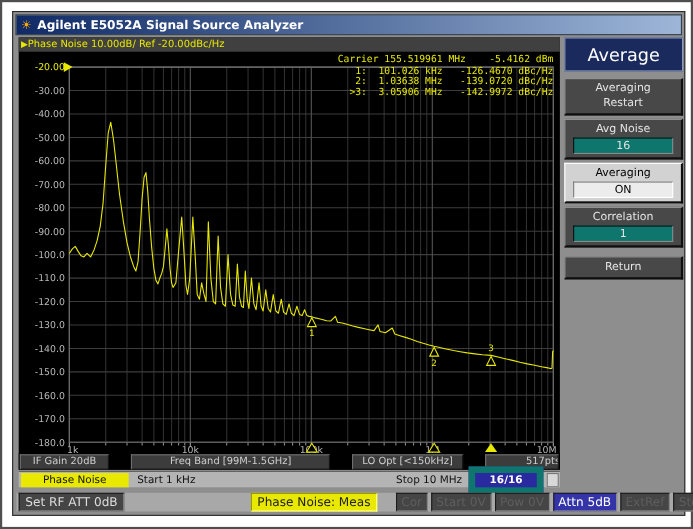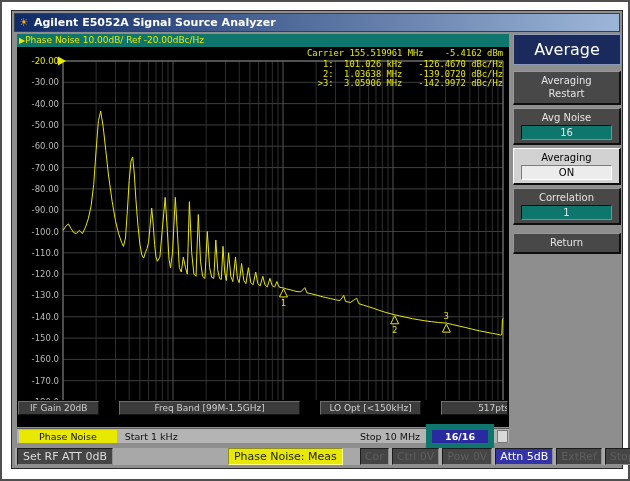--- a/index.html
+++ b/index.html
@@ -7,25 +7,25 @@
        font-family:"DejaVu Sans","Liberation Sans",sans-serif;-webkit-font-smoothing:none;}
   .frame{position:absolute;inset:0;border:2px solid #4f4f4f;background:#ffffff;box-sizing:border-box;}
   .window{position:absolute;left:9px;top:8px;width:612px;height:459px;background:#8e8e8e;
           border:1px solid #2a2a2a;box-sizing:border-box;}
   .titlebar{position:absolute;left:2px;top:2px;right:2px;height:19px;
             background:linear-gradient(to right,#0f2a66,#9db6d8);
             color:#ffffff;font-weight:bold;font-size:11px;display:flex;align-items:center;
             padding-left:4px;gap:5px;box-sizing:border-box;border:1px solid #33404f;}
   .app-icon{color:#ffaa00;font-size:11px;line-height:11px;}
   .screen{position:absolute;left:5px;top:23px;width:492px;height:393px;background:#000;}
-  .trace-header{height:13px;background:#0f766e;color:#e8e800;font-size:9px;line-height:13px;
+  .trace-header{height:13px;background:#404040;color:#e8e800;font-size:9px;line-height:13px;
                 padding-left:2px;white-space:pre;}
   .trace-header .arrow{color:#e8e800;font-size:8px;}
   #chart{position:absolute;left:0;top:13px;}
-  .info-bar{position:absolute;left:0;bottom:12px;width:492px;height:15px;background:#000;
+  .info-bar{position:absolute;left:0;bottom:0;width:492px;height:15px;background:#000;
             display:flex;gap:20px;box-sizing:border-box;padding:1px 1px 0 1px;}
   .ib-seg{background:#3c3c3c;color:#cfcfcf;font-size:9px;line-height:13px;text-align:center;
           border:1px solid;border-color:#6e6e6e #141414 #141414 #6e6e6e;box-sizing:border-box;
           overflow:hidden;white-space:nowrap;}
   .sweep-bar{position:absolute;left:5px;top:417px;width:492px;height:15px;background:#b4b4b4;
              display:flex;align-items:center;font-size:9.5px;color:#111;
              border-top:1px solid #5a5a5a;box-sizing:border-box;}
   .pn-chip{background:#e8e800;color:#111;padding:0 20px;height:13px;line-height:13px;margin-left:2px;}
   .start-label{margin-left:8px;}
   .sweep-spacer{flex:1;}
@@ -239,21 +239,21 @@
             <div class="sk-line">Return</div>
           </div>
         </div>
     </div>
 
     <div class="status-bar">
       <span class="sb-box">Set RF ATT 0dB</span>
       <span class="sb-box sb-meas">Phase Noise: Meas</span>
       <span id="status-indicators" style="display:flex;gap:3px;">
           <span class="sb-ind">Cor</span>
-          <span class="sb-ind">Ctrl 0V</span>
+          <span class="sb-ind">Start 0V</span>
           <span class="sb-ind">Pow 0V</span>
           <span class="sb-ind blue">Attn 5dB</span>
           <span class="sb-ind">ExtRef</span>
           <span class="sb-ind">Stop</span>
           <span class="sb-ind">Svc</span>
         </span>
       <span class="sb-box sb-date">2006-06-13 12:17</span>
     </div>
 
   </div>

